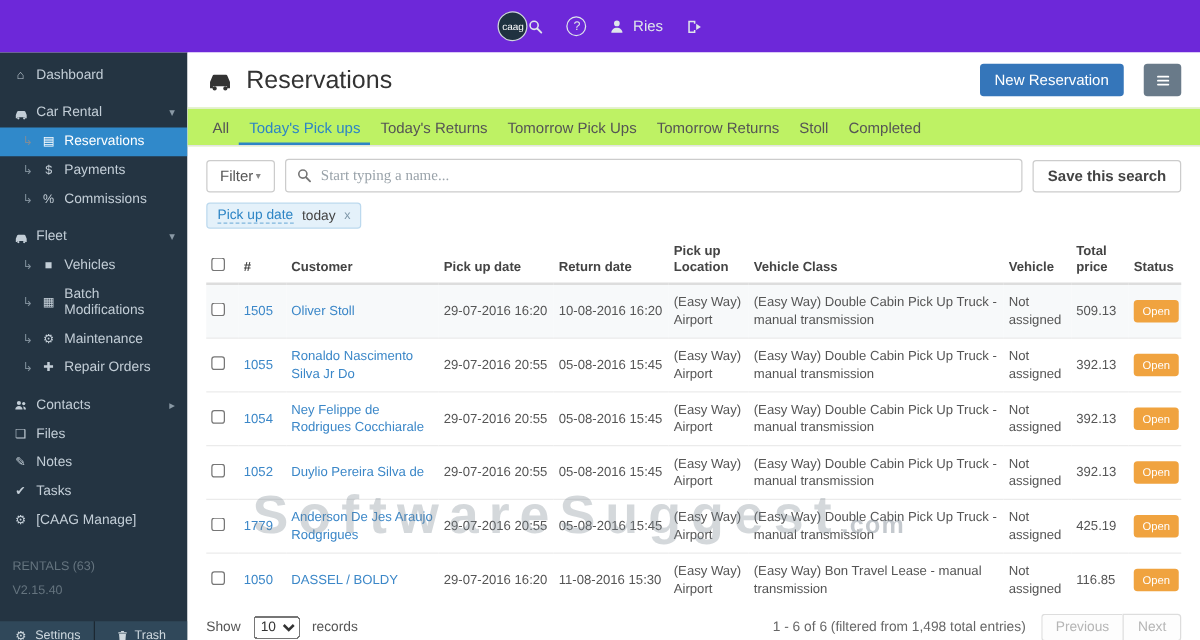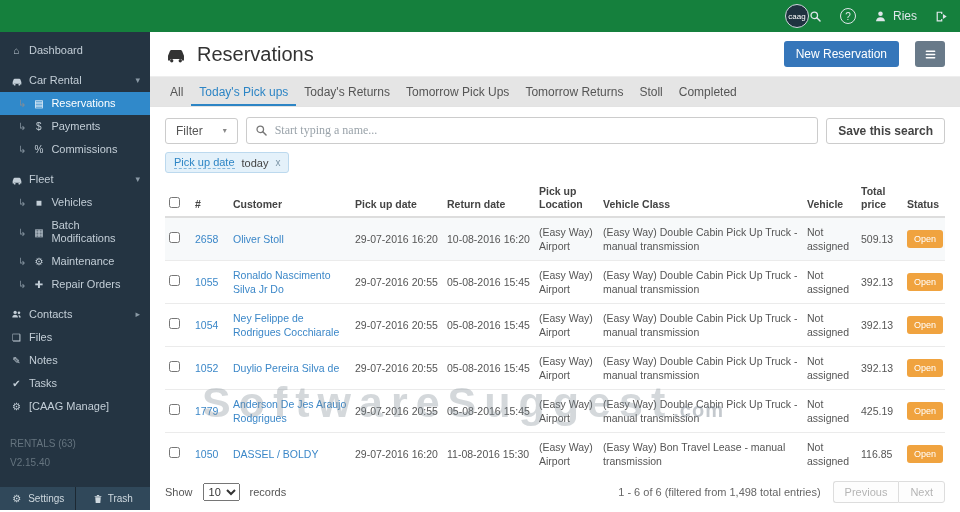--- a/index.html
+++ b/index.html
@@ -1,20 +1,20 @@
 <!DOCTYPE html>
 <html><head>
 <meta charset="utf-8">
 <style>
   *{box-sizing:border-box;margin:0;padding:0}
   html,body{width:960px;height:512px;overflow:hidden}
   body{font-family:"Liberation Sans",sans-serif;font-size:12px;color:#333;background:#fff}
 
   
-  .topbar{height:32px;background:#15803d;display:flex;align-items:center;justify-content:flex-end;padding:0 12px}
+  .topbar{height:42px;background:#6d28d9;display:flex;align-items:center;justify-content:center;padding:0 12px}
   .logo{width:24px;height:24px;border-radius:50%;border:1px solid #cfd8dd;color:#fff;font-size:8px;display:flex;align-items:center;justify-content:center;background:#1f3240;cursor:pointer}
   .topbar-right{display:flex;align-items:center;gap:18px;color:#dfe6ea;font-size:12px}
   .tb-btn{display:flex;align-items:center;color:#dfe6ea;cursor:pointer}
   .help-circle{width:16px;height:16px;border:1px solid #dfe6ea;border-radius:50%;display:flex;align-items:center;justify-content:center;font-size:10px;cursor:pointer}
   .user{display:flex;align-items:center;gap:6px;cursor:pointer}
 
   
   .frame{display:flex;height:478px}
 
   
@@ -34,26 +34,26 @@
   .sb-btn.first{border-right:1px solid #1c2832}
 
   
   .content{flex:1;display:flex;flex-direction:column;background:#fff;position:relative;overflow:hidden}
   .page-header{display:flex;align-items:center;padding:9px 15px;gap:10px}
   .page-title{font-size:20px;color:#333;font-weight:normal}
   .header-actions{margin-left:auto;display:flex;gap:16px}
   .btn-primary{background:#3576ba;color:#fff;border:none;padding:6px 12px;border-radius:3px;font-size:12px;cursor:pointer;font-family:inherit}
   .btn-menu{background:#697a89;color:#fff;border:none;width:30px;border-radius:3px;cursor:pointer;display:flex;align-items:center;justify-content:center}
 
-  .tabs{display:flex;background:#e5e5e5;border-bottom:1px solid #e3e3e3;border-top:1px solid #eee;padding:0 12px}
+  .tabs{display:flex;background:#bef264;border-bottom:1px solid #e3e3e3;border-top:1px solid #eee;padding:0 12px}
   .tab{padding:8px 8px 7px;color:#555;font-size:12px;cursor:pointer;white-space:nowrap}
   .tab.active{color:#2d85c5;border-bottom:2px solid #2d85c5;padding-bottom:5px}
 
   .filter-row{display:flex;gap:8px;padding:10px 15px 8px;align-items:center}
-  .btn-filter{background:#fff;border:1px solid #ccc;border-radius:3px;padding:5px 10px;color:#555;font-size:12px;display:flex;gap:20px;align-items:center;cursor:pointer;font-family:inherit}
+  .btn-filter{background:#fff;border:1px solid #ccc;border-radius:3px;padding:5px 10px;color:#555;font-size:12px;display:flex;gap:2px;align-items:center;cursor:pointer;font-family:inherit}
   .caret-sm{font-size:8px;color:#888}
   .search-box{flex:1;display:flex;align-items:center;border:1px solid #ccc;border-radius:3px;padding:0 8px;height:27px;gap:7px;color:#777;background:#fff}
   .search-box input{border:none;outline:none;flex:1;font-size:12px;color:#333;font-family:Liberation Serif, serif;background:transparent}
   .search-box input::placeholder{color:#9aa3aa}
   .btn-save{background:#fff;border:1px solid #ccc;border-radius:3px;padding:5px 11px;font-size:12px;color:#444;font-weight:bold;cursor:pointer;font-family:inherit;white-space:nowrap}
 
   .chip-row{padding:0 15px 7px}
   .chip{display:inline-flex;align-items:center;gap:7px;background:#e4f1fa;border:1px solid #bcd9ee;border-radius:3px;padding:3px 8px;font-size:11px;color:#444}
   .chip-label{color:#2d85c5;border-bottom:1px dashed #7fb6dd;cursor:pointer}
   .chip-x{color:#7d96a8;cursor:pointer;font-size:10px}
@@ -332,21 +332,21 @@
               <th>Pick up Location</th>
               <th>Vehicle Class</th>
               <th>Vehicle</th>
               <th>Total price</th>
               <th>Status</th>
             </tr>
           </thead>
           <tbody>
             <tr class="stripe">
               <td><input type="checkbox" style=""></td>
-              <td><a class="link">2658</a></td>
+              <td><a class="link">1505</a></td>
               <td><a class="link">Oliver Stoll</a></td>
               <td class="nowrap">29-07-2016 16:20</td>
               <td class="nowrap">10-08-2016 16:20</td>
               <td>(Easy Way) Airport</td>
               <td>(Easy Way) Double Cabin Pick Up Truck - manual transmission</td>
               <td>Not assigned</td>
               <td>509.13</td>
               <td><span class="badge">Open</span></td>
             </tr>
             <tr>

